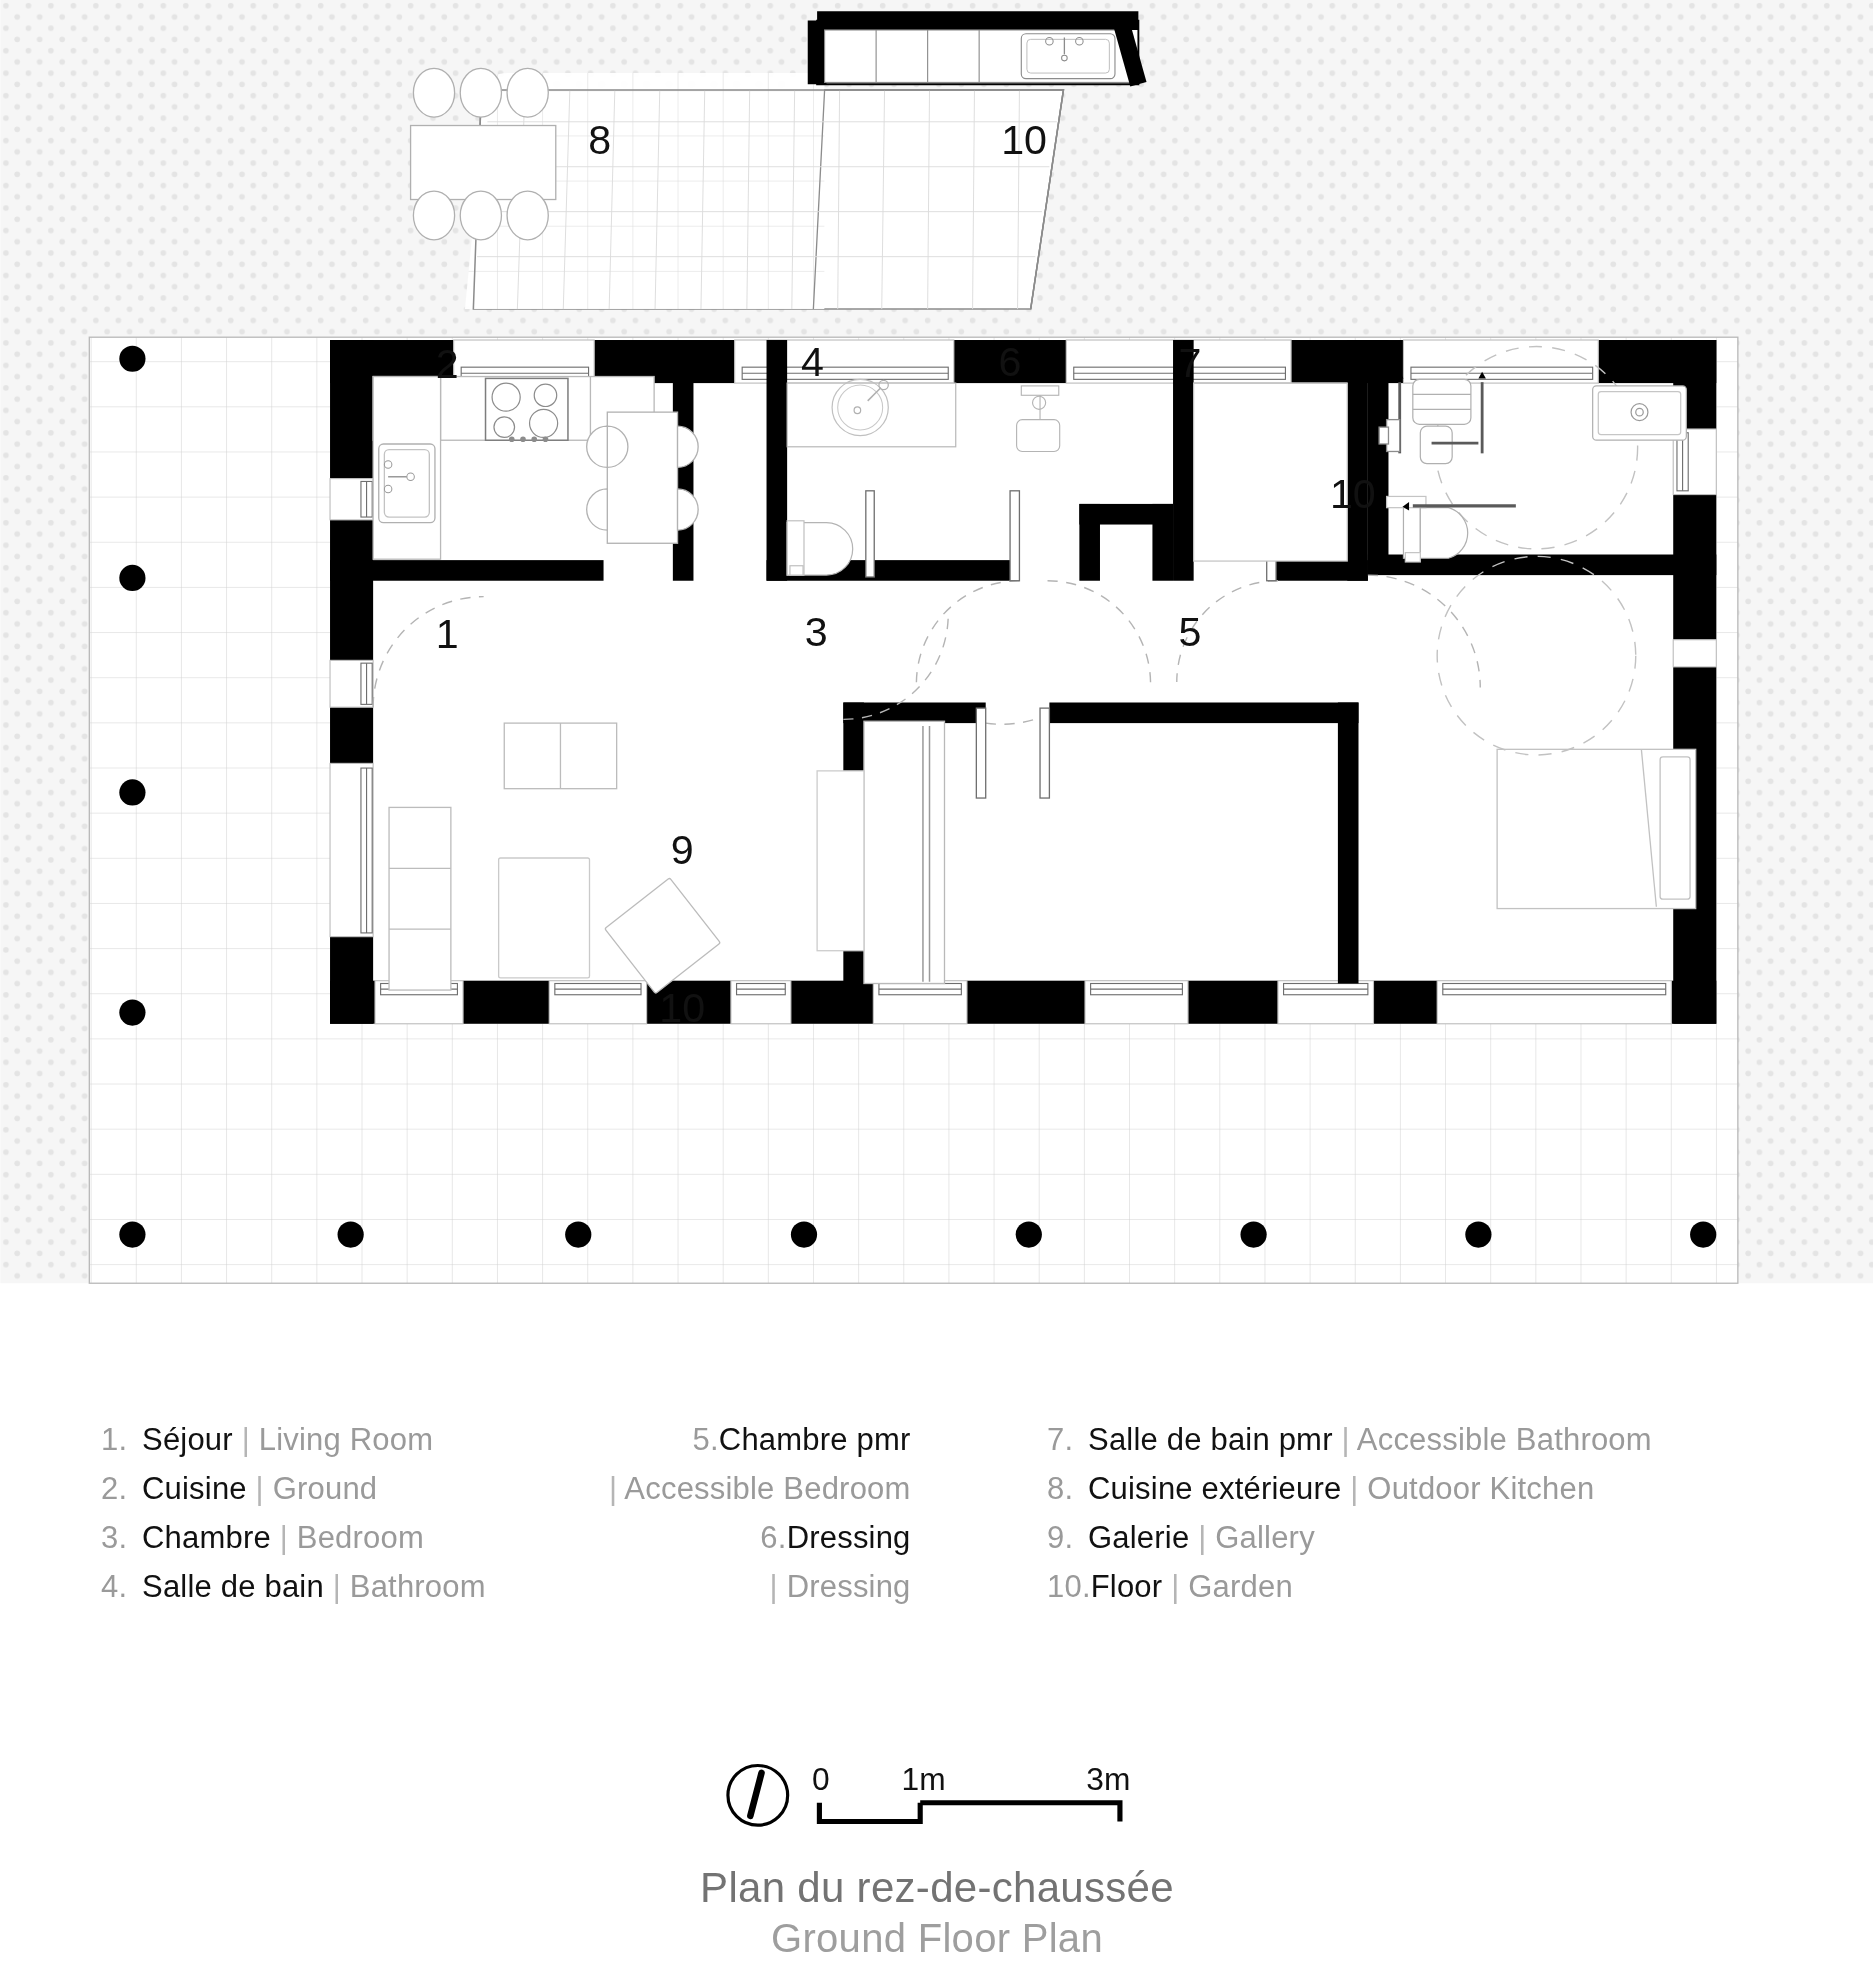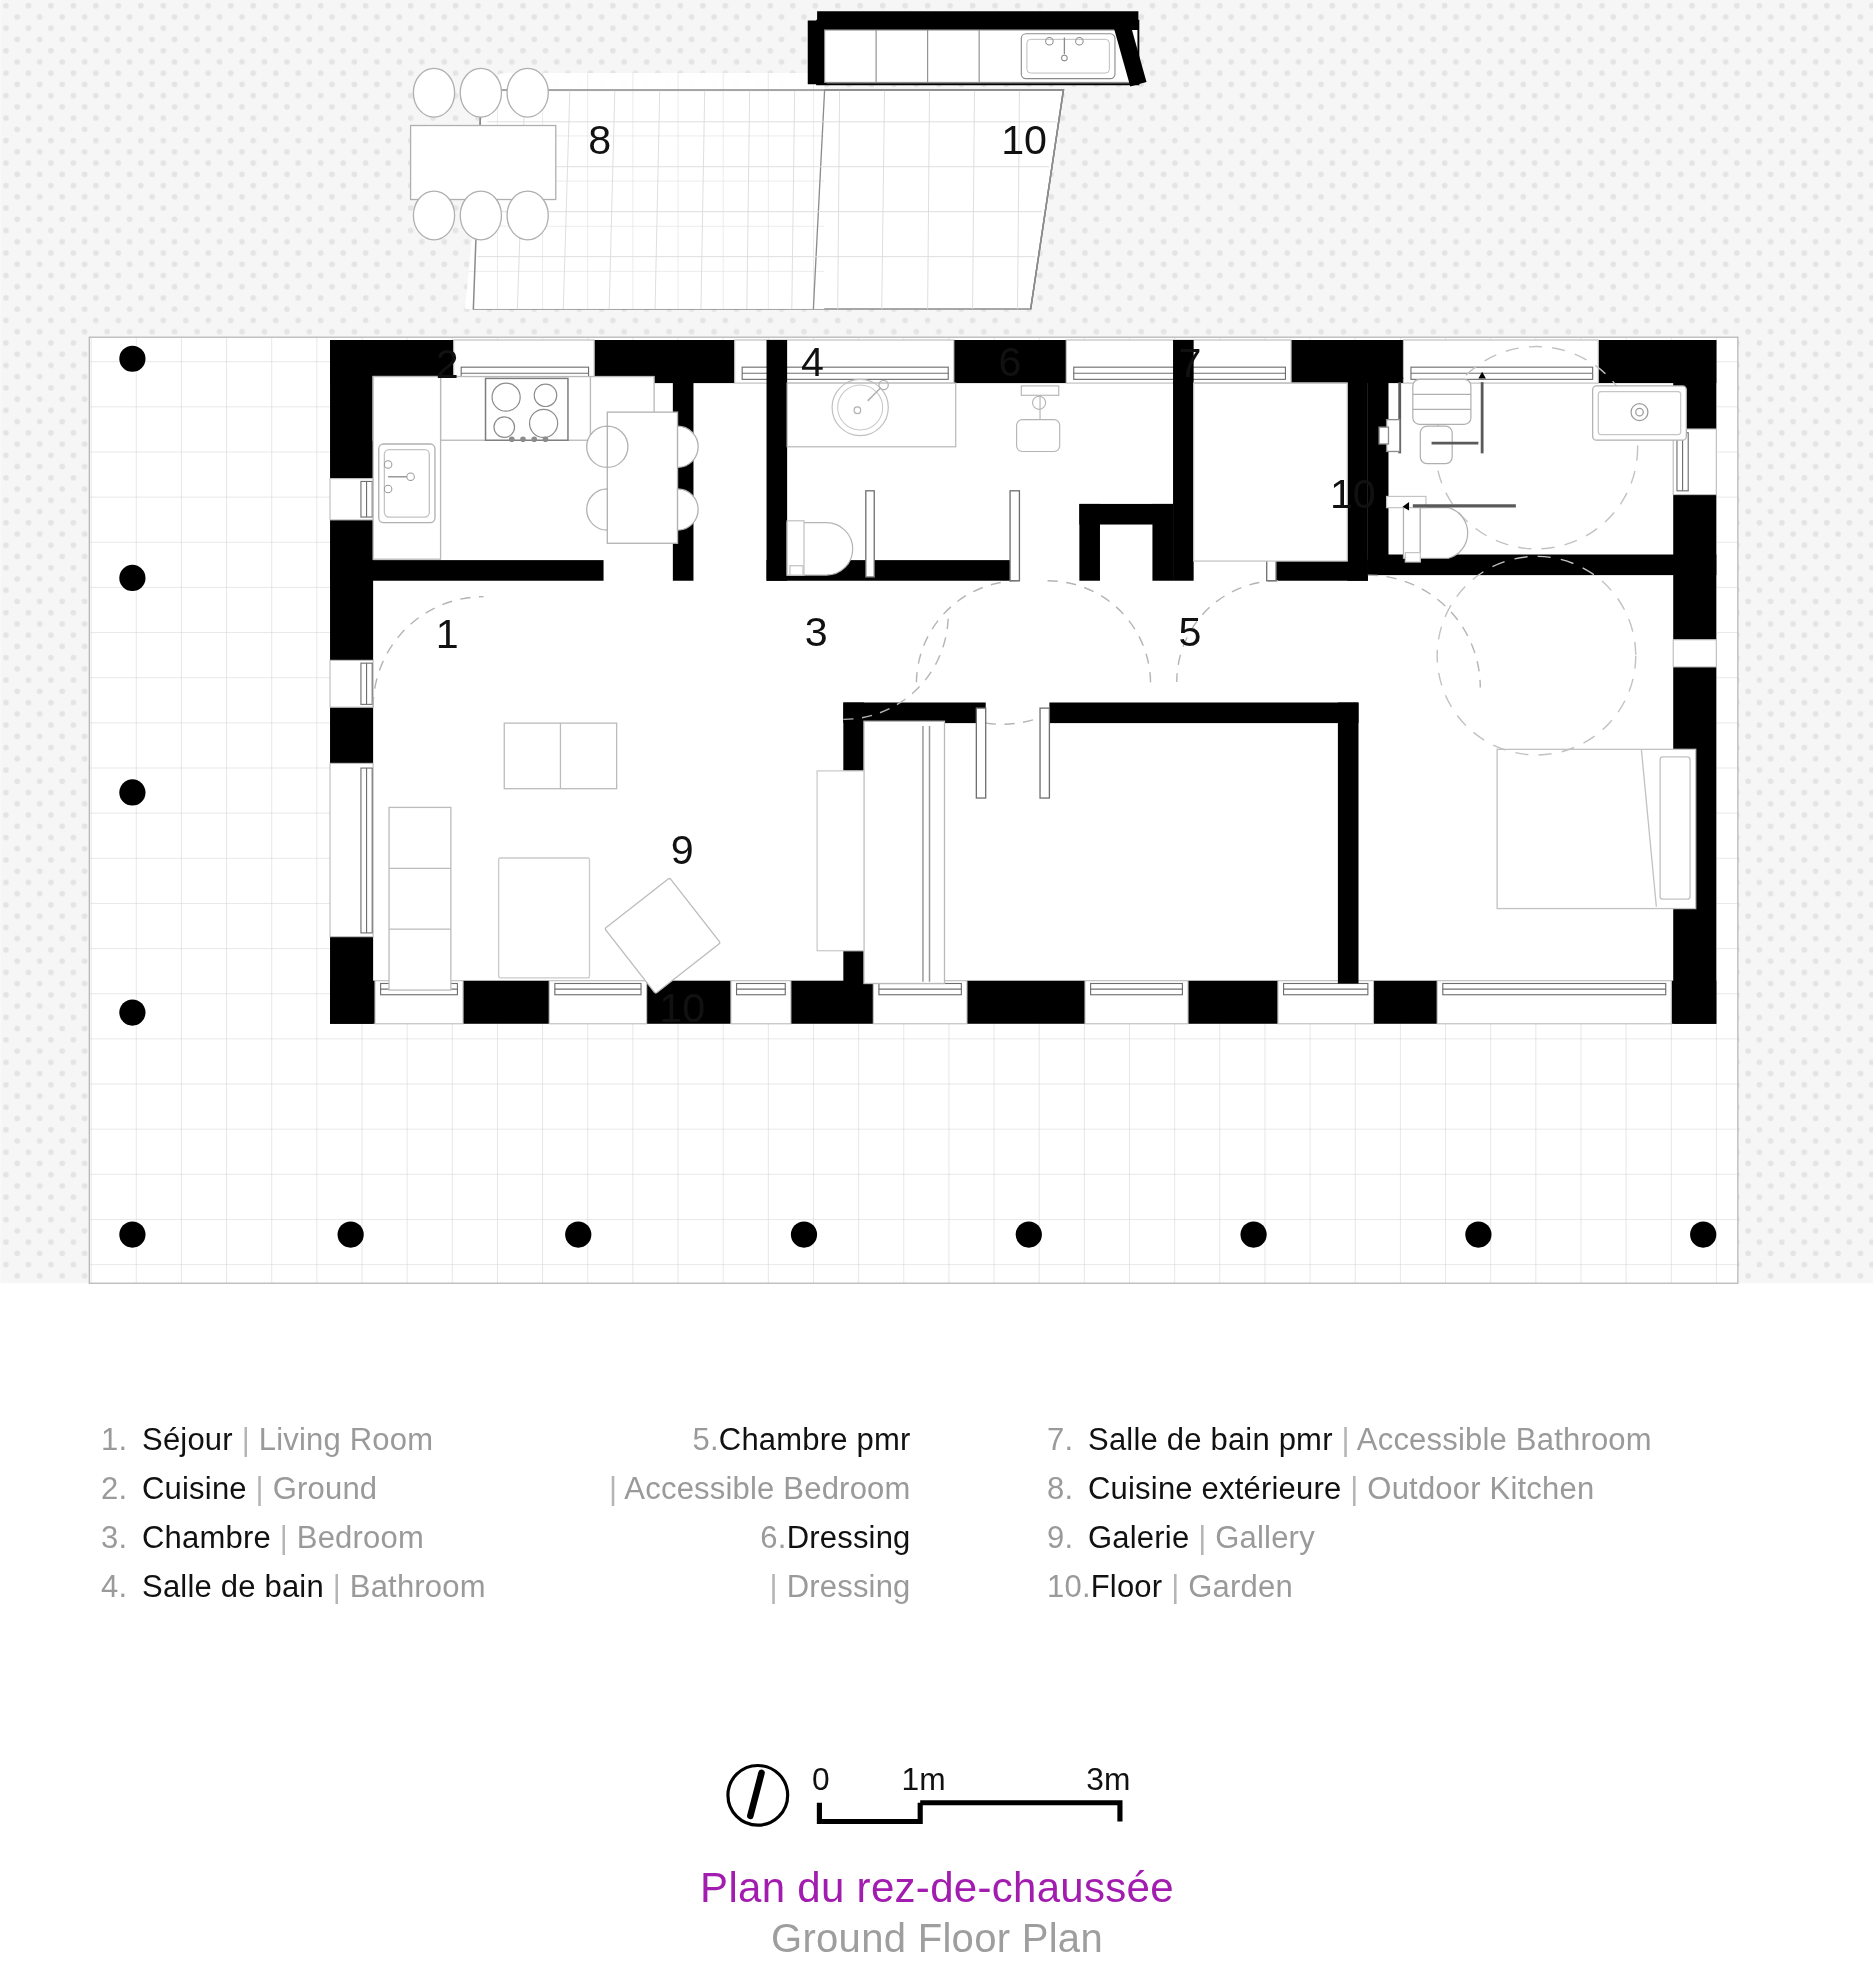--- a/index.html
+++ b/index.html
@@ -11,21 +11,21 @@
   .legend-col .num{color:#9a9a9a;}
   .legend-col .fr{color:#111111;}
   .legend-col .en{color:#9a9a9a;}
   .legend-col .bar{color:#b5b5b5;}
   #legend-col-1{left:101px;top:0;}
   #legend-col-2{left:609px;top:0;text-align:right;}
   #legend-col-3{left:1047px;top:0;}
   .legrow{white-space:nowrap;}
   .legrow .numcell{display:inline-block;min-width:41px;}
   .title-area{position:absolute;left:0;top:1864px;width:1874px;text-align:center;}
-  .title-fr{font-size:42px;color:#a21caf;letter-spacing:0.3px;}
+  .title-fr{font-size:42px;color:#737373;letter-spacing:0.3px;}
   .title-en{font-size:40px;color:#9e9e9e;letter-spacing:0.3px;margin-top:3.7px;}
   .scale-area{position:absolute;left:0;top:1730px;width:1874px;height:112px;}
 </style>
 </head>
 <body>
 
 <div id="plan-wrap">
 <svg width="1874" height="1405" viewBox="0 0 2000 1500" xmlns="http://www.w3.org/2000/svg">
   <defs>
     <pattern id="gardenDots" width="24" height="24" patternUnits="userSpaceOnUse">

